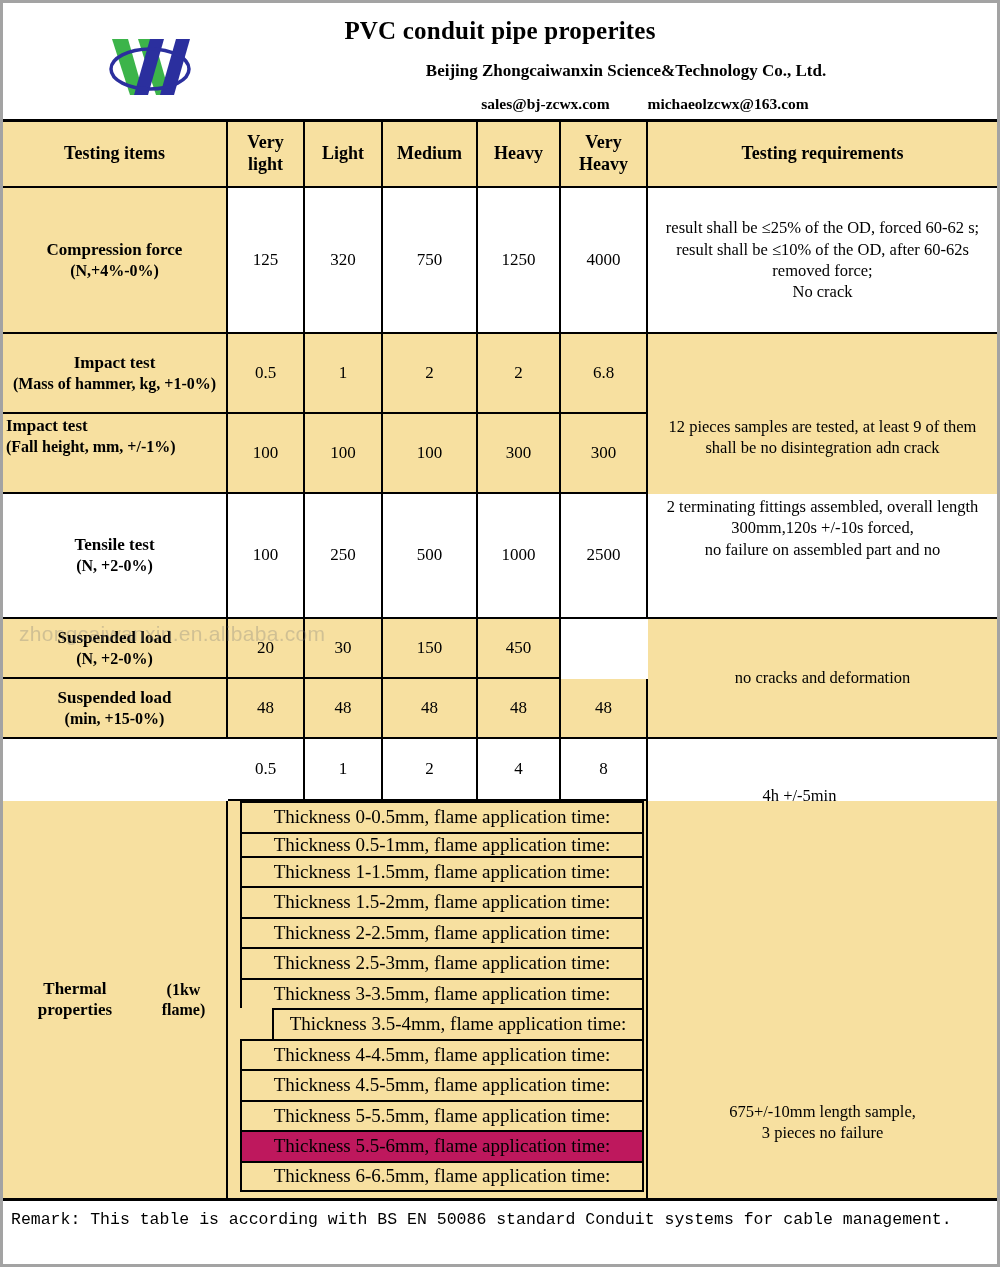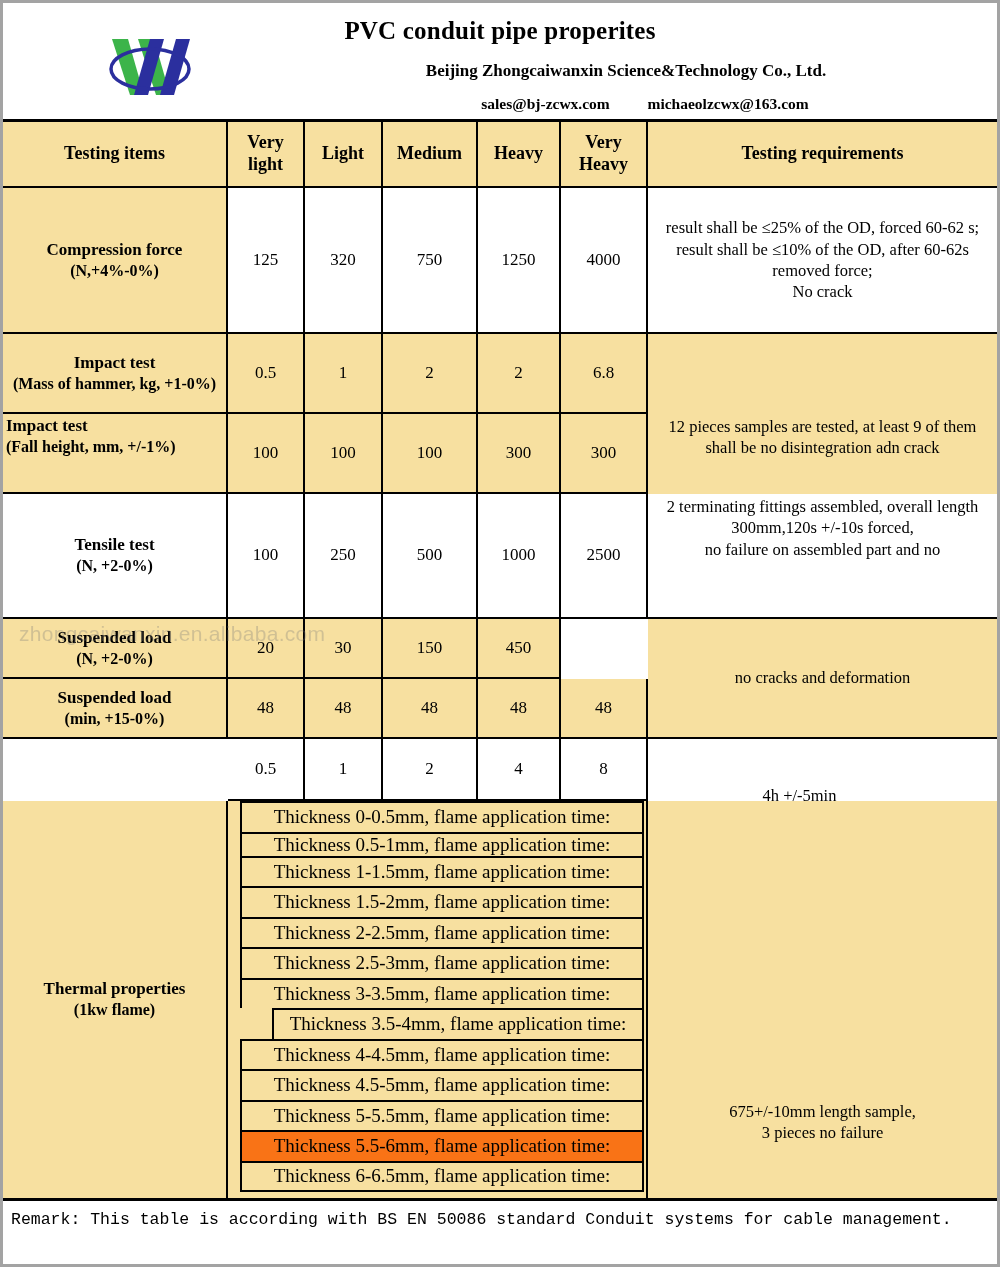--- a/index.html
+++ b/index.html
@@ -250,21 +250,21 @@
     <div class="cell num" style="left:475px;top:557px;width:83px;height:60px;">48</div>
     <div class="cell num" style="left:558px;top:557px;width:87px;height:60px;">48</div>
 
     <div class="cell num white" style="left:225px;top:617px;width:77px;height:62px;">0.5</div>
     <div class="cell num white" style="left:302px;top:617px;width:78px;height:62px;">1</div>
     <div class="cell num white" style="left:380px;top:617px;width:95px;height:62px;">2</div>
     <div class="cell num white" style="left:475px;top:617px;width:83px;height:62px;">4</div>
     <div class="cell num white" style="left:558px;top:617px;width:87px;height:62px;">8</div>
     <div class="cell req white nr" style="left:645px;top:616px;width:303px;height:62px;margin-top:28px;">4h +/-5min</div>
 
-    <div class="cell item nb" style="left:0;top:679px;width:225px;height:397px;flex-direction:column;">
+    <div class="cell item nb" style="left:0;top:679px;width:225px;height:397px;flex-direction:row;">
       <span>Thermal properties</span>
       <span class="sub">(1kw flame)</span>
     </div>
 
     <div style="position:absolute;left:225px;top:679px;width:420px;height:397px;
                 box-sizing:border-box;border-right:2px solid #000;background:#f7e0a0;
                 padding:0 2px 0 12px;display:flex;flex-direction:column;justify-content:flex-start;">
       <div class="thick" style="height:30.5px;display:flex;align-items:center;justify-content:center;
                   border:2px solid #000;border-bottom-width:0;box-sizing:border-box;background:#f7e0a0;">Thickness 0-0.5mm, flame application time:</div>
       <div class="thick" style="height:24px;display:flex;align-items:center;justify-content:center;
@@ -281,21 +281,21 @@
                   border:2px solid #000;border-bottom-width:0;box-sizing:border-box;background:#f7e0a0;">Thickness 3-3.5mm, flame application time:</div>
       <div class="thick" style="height:30.5px;display:flex;align-items:center;justify-content:center;
                   border:2px solid #000;border-bottom-width:0;box-sizing:border-box;background:#f7e0a0;margin-left:32px;">Thickness 3.5-4mm, flame application time:</div>
       <div class="thick" style="height:30.5px;display:flex;align-items:center;justify-content:center;
                   border:2px solid #000;border-bottom-width:0;box-sizing:border-box;background:#f7e0a0;">Thickness 4-4.5mm, flame application time:</div>
       <div class="thick" style="height:30.5px;display:flex;align-items:center;justify-content:center;
                   border:2px solid #000;border-bottom-width:0;box-sizing:border-box;background:#f7e0a0;">Thickness 4.5-5mm, flame application time:</div>
       <div class="thick" style="height:30.5px;display:flex;align-items:center;justify-content:center;
                   border:2px solid #000;border-bottom-width:0;box-sizing:border-box;background:#f7e0a0;">Thickness 5-5.5mm, flame application time:</div>
       <div class="thick" style="height:30.5px;display:flex;align-items:center;justify-content:center;
-                  border:2px solid #000;border-bottom-width:0;box-sizing:border-box;background:#f97316;">Thickness 5.5-6mm, flame application time:</div>
+                  border:2px solid #000;border-bottom-width:0;box-sizing:border-box;background:#be185d;">Thickness 5.5-6mm, flame application time:</div>
       <div class="thick" style="height:31px;display:flex;align-items:center;justify-content:center;
                   border:2px solid #000;box-sizing:border-box;background:#f7e0a0;">Thickness 6-6.5mm, flame application time:</div>
     </div>
 
     <div class="cell req nr nb" style="left:645px;top:679px;width:349px;height:397px;flex-direction:column;
                 justify-content:flex-start;padding-top:300px;">
       <span>675+/-10mm length sample,</span>
       <span>3 pieces no failure</span>
     </div>
 

